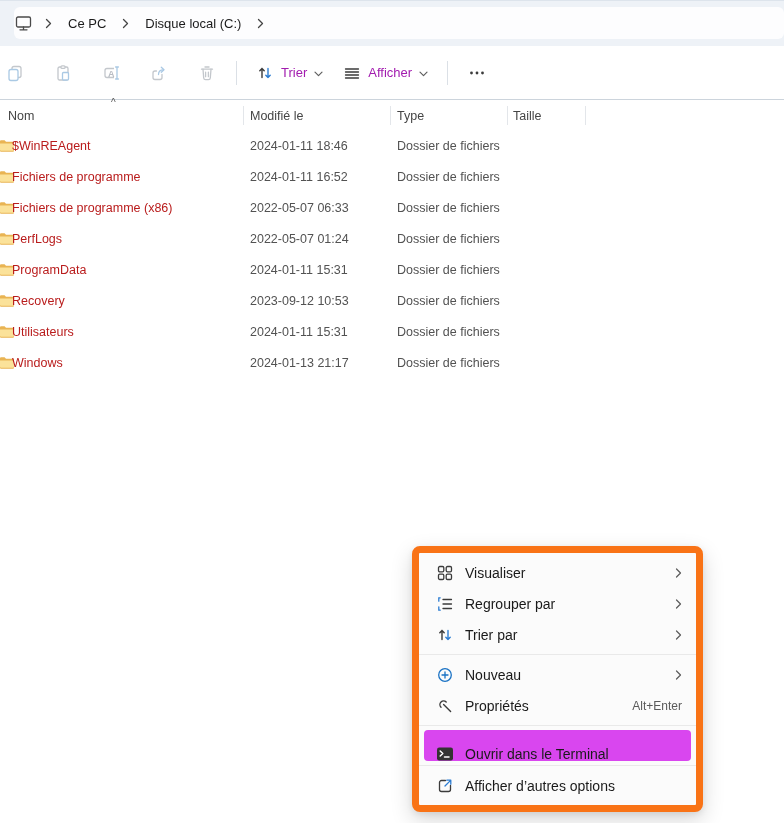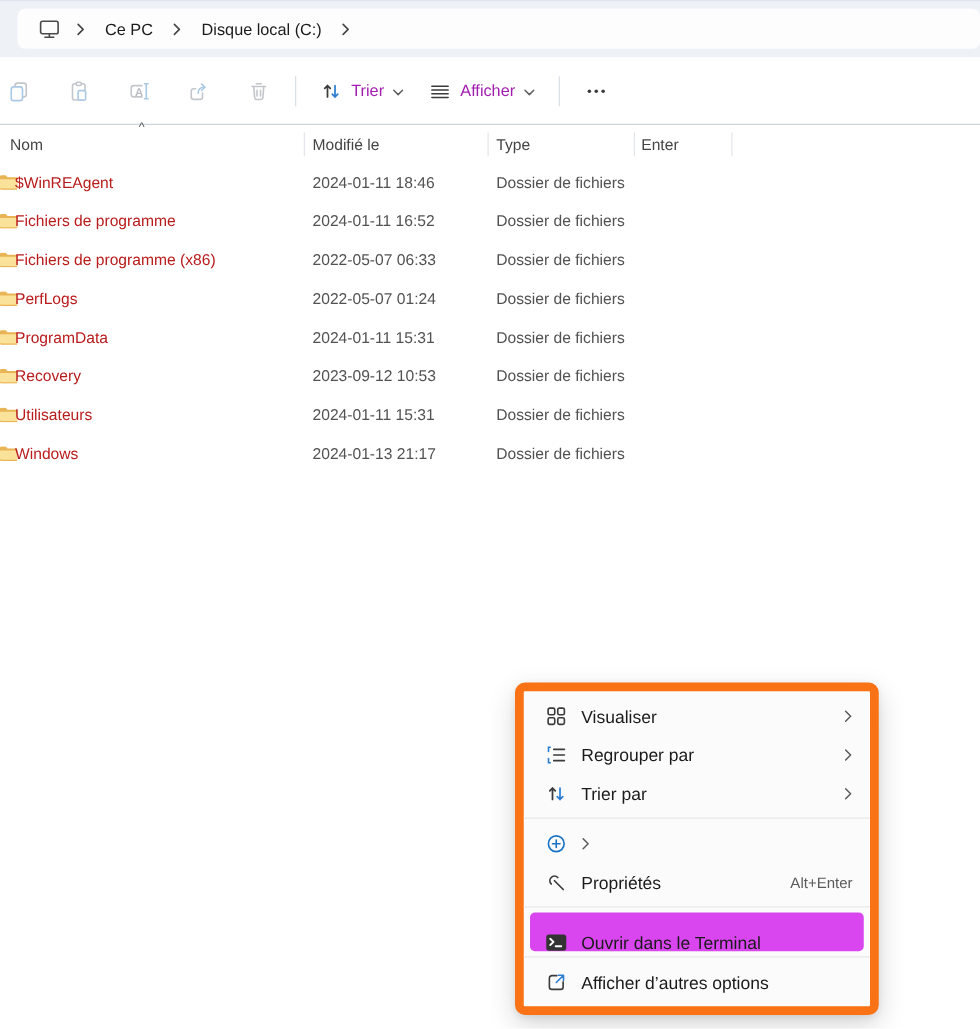--- a/index.html
+++ b/index.html
@@ -1,21 +1,21 @@
 <!DOCTYPE html>
 <html><head>
 <meta charset="utf-8">
 <style>
   * { margin:0; padding:0; box-sizing:border-box; }
   html,body { width:784px; height:823px; background:#fff; font-family:"Liberation Sans", sans-serif; -webkit-font-smoothing:antialiased; }
   .stage { position:relative; width:784px; height:823px; overflow:hidden; background:#fff; }
 
   
   .address-bar { position:absolute; left:0; top:0; width:784px; height:46px; background:#eef2f7; box-shadow:inset 0 1px 0 #dde4ec; }
-  .breadcrumb-pill { position:absolute; left:14px; top:7px; right:0; height:32px; background:#fdfdfe; border-radius:6px; display:flex; align-items:center; padding-left:16px; }
+  .breadcrumb-pill { position:absolute; left:14px; top:7px; right:0; height:32px; background:#fdfdfe; border-radius:6px; display:flex; align-items:center; }
   .crumb-sep { display:inline-flex; margin:0 10px; }
   .crumb { font-size:13px; color:#1b1b1b; padding:3px 6px; border-radius:4px; cursor:default; white-space:nowrap; }
   .pc-icon { display:inline-flex; margin-right:2px; }
 
   
   .toolbar { position:absolute; left:0; top:46px; width:784px; height:54px; background:#fff; border-bottom:1px solid #ccd4dc; display:flex; align-items:center; }
   .tb-iconbtn { width:40px; height:36px; display:flex; align-items:center; justify-content:center; border-radius:4px; }
   .tb-iconbtn:first-child { margin-left:-5px; }
   .tb-iconbtn + .tb-iconbtn { margin-left:8px; }
   .tb-divider { width:1px; height:24px; background:#dbe0e6; margin:0 9px; }
@@ -188,21 +188,21 @@
     <div class="hdr-div" style="left:243px;"></div>
     <div class="hdr-cell hdr-mod">
         <span>Modifié le</span>
       </div>
     <div class="hdr-div" style="left:390px;"></div>
     <div class="hdr-cell hdr-type">
         <span>Type</span>
       </div>
     <div class="hdr-div" style="left:507px;"></div>
     <div class="hdr-cell hdr-taille">
-        <span>Enter</span>
+        <span>Taille</span>
       </div>
     <div class="hdr-div" style="left:585px;"></div>
   </div>
 
   <div class="file-list">
 
     <div class="file-row">
       <span class="folder-icon">
           <svg width="14" height="12" viewBox="0 0 14 12">
             <path d="M0 1.2 a1 1 0 0 1 1 -1 h3.6 l1.4 1.6 h7 a1 1 0 0 1 1 1 v8 a1 1 0 0 1 -1 1 H1 a1 1 0 0 1 -1 -1 Z" fill="#e9b453"></path>
@@ -360,20 +360,21 @@
 
     <div class="menu-sep"></div>
 
     <div class="menu-item">
       <span class="mi-icon">
         <svg width="18" height="18" viewBox="0 0 18 18" fill="none" stroke="#1a72c4" stroke-width="1.3" stroke-linecap="round">
           <circle cx="9" cy="9" r="6.3"></circle>
           <path d="M9 6 V12 M6 9 H12"></path>
         </svg>
       </span>
+      <span class="mi-label">Nouveau</span>
       <span class="mi-chevron">
         <svg width="7" height="12" viewBox="0 0 7 12" fill="none" stroke="#5a5a5a" stroke-width="1.2" stroke-linecap="round" stroke-linejoin="round">
             <path d="M1.5 2 L5.5 6 L1.5 10"></path>
           </svg>
       </span>
     </div>
 
     <div class="menu-item">
       <span class="mi-icon">
         <svg width="18" height="18" viewBox="0 0 18 18" fill="none" stroke="#3b3b3b" stroke-width="1.4" stroke-linecap="round" stroke-linejoin="round">

